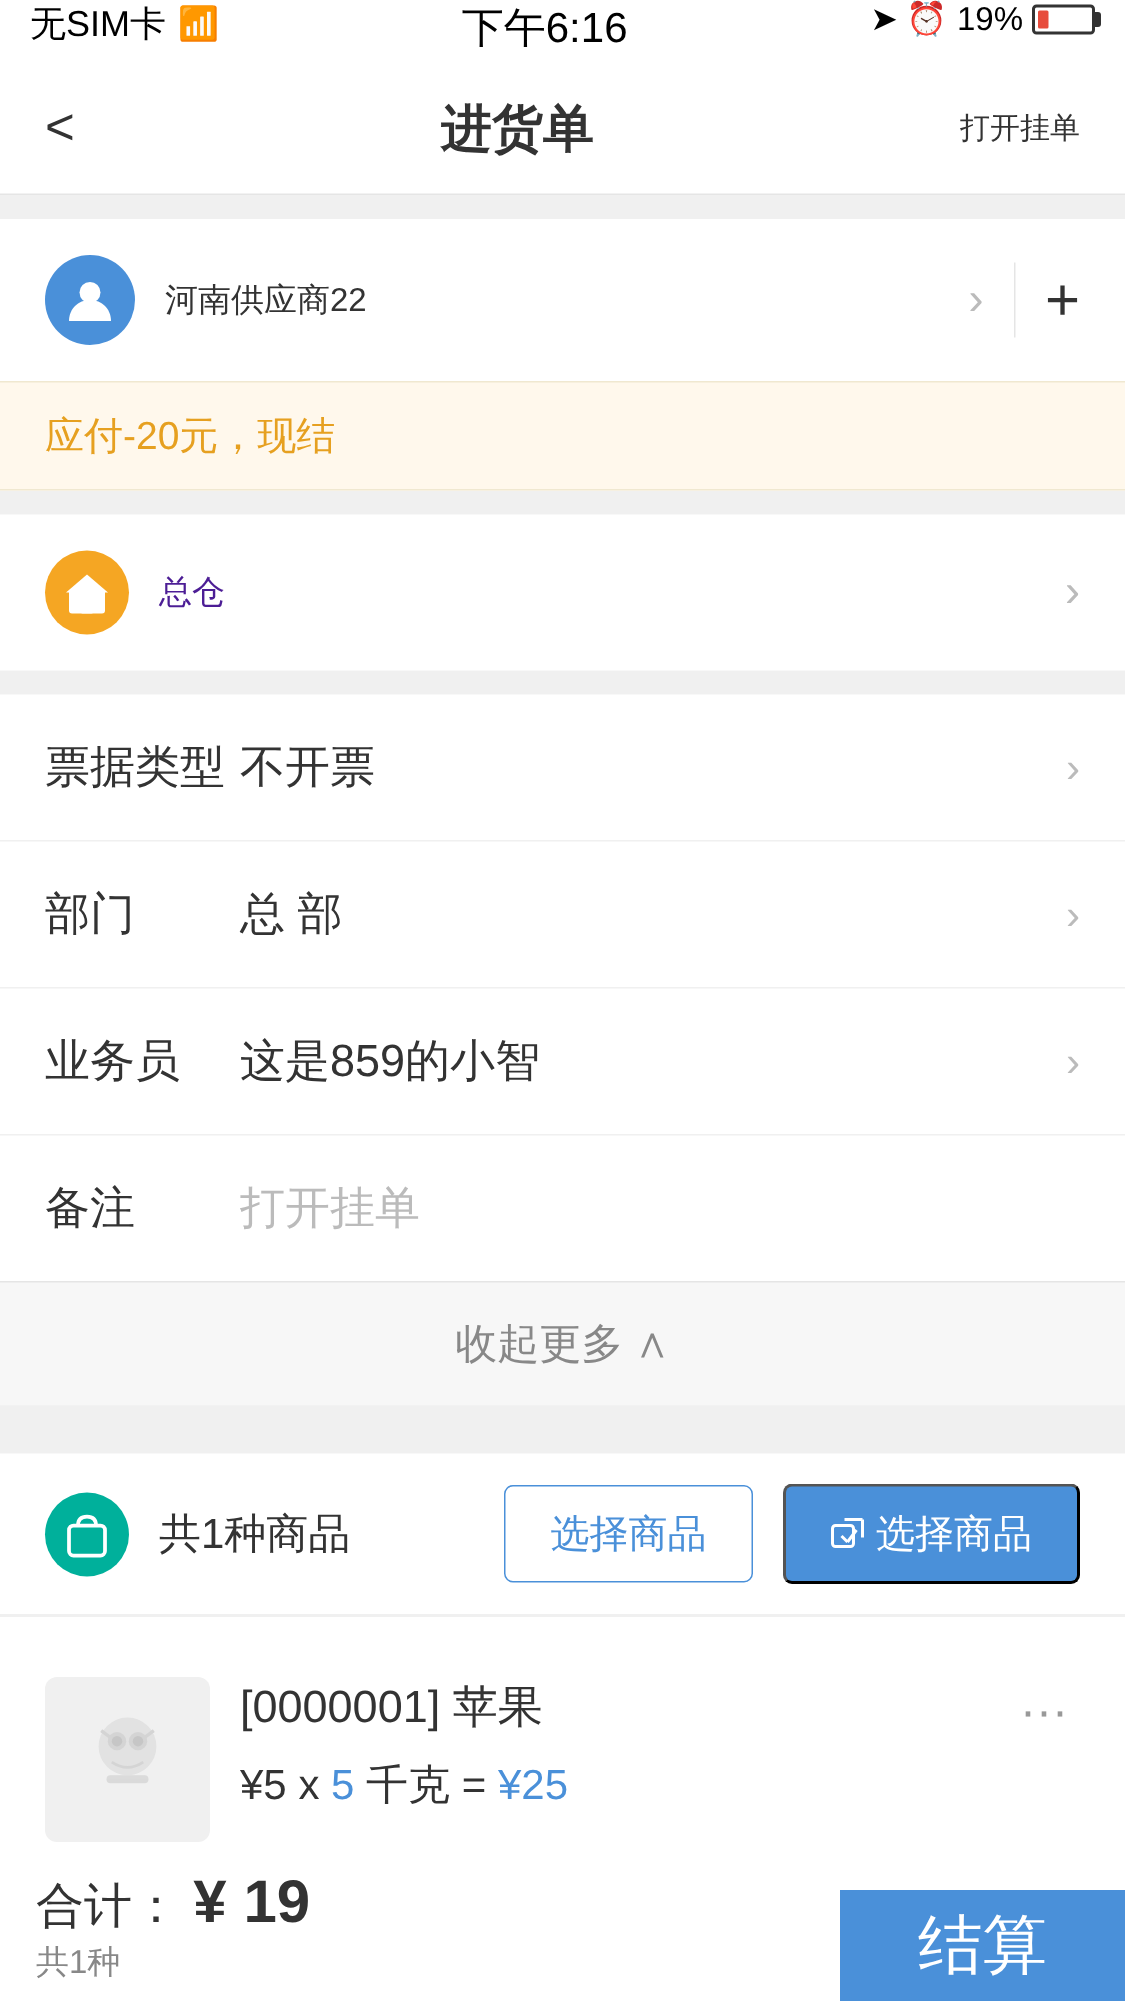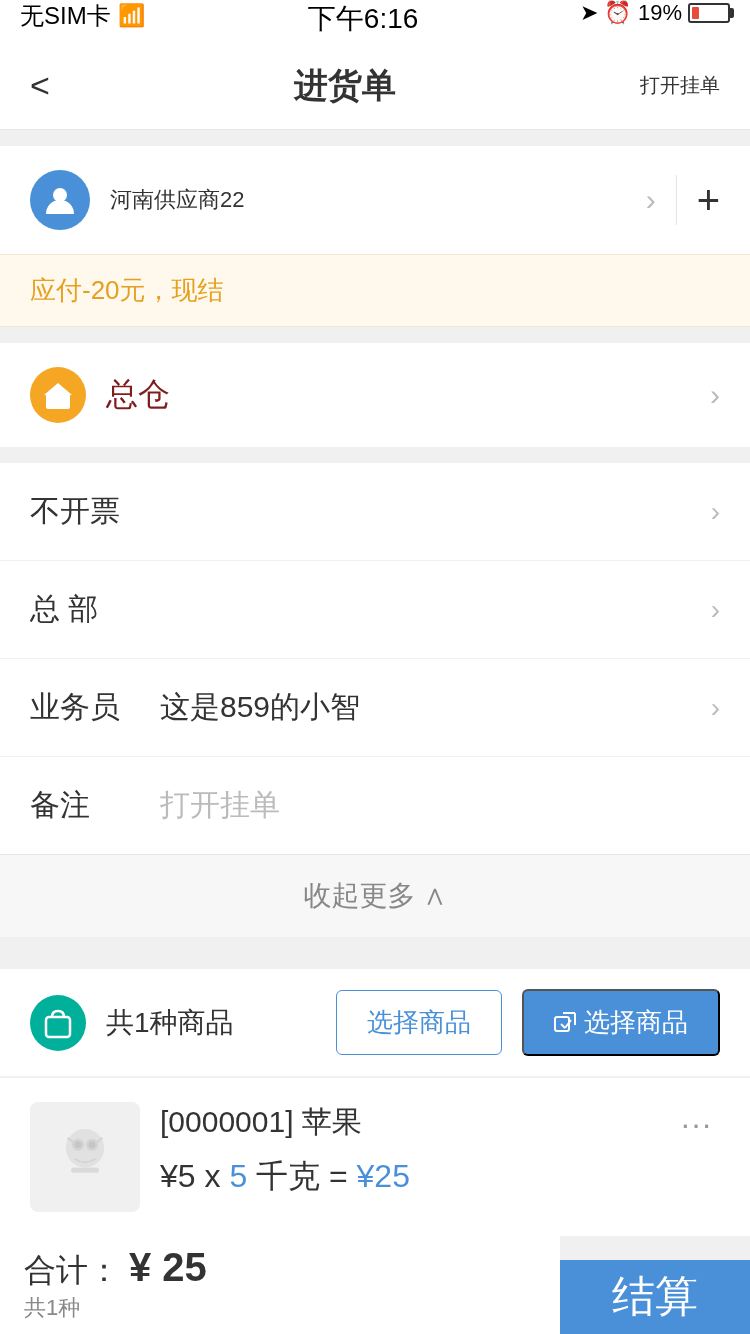--- a/index.html
+++ b/index.html
@@ -140,21 +140,21 @@
       margin-top: 16px;
     }
     .warehouse-icon {
       width: 56px; height: 56px;
       border-radius: 50%;
       background: #f5a623;
       display: flex; align-items: center; justify-content: center;
       margin-right: 20px;
       flex-shrink: 0;
     }
-    .warehouse-name { flex: 1; font-size: 32px; color: #7f1d1d; }
+    .warehouse-name { flex: 1; font-size: 22px; color: #4c1d95; }
 
     
     .form-section {
       background: #fff;
       margin-top: 16px;
     }
     .form-row {
       display: flex;
       align-items: center;
       padding: 28px 30px;
@@ -224,36 +224,36 @@
       align-items: center;
       gap: 8px;
       justify-content: space-between;
     }
 
     
     .product-item {
       background: #fff;
       display: flex;
       align-items: flex-start;
-      padding: 24px 30px;
+      padding: 40px 30px;
       margin-top: 2px;
       gap: 20px;
     }
     .product-thumb {
       width: 110px; height: 110px;
       background: #f0f0f0;
       border-radius: 8px;
       display: flex; align-items: center; justify-content: center;
       flex-shrink: 0;
       overflow: hidden;
     }
     .product-thumb svg { width: 70px; height: 70px; opacity: 0.4; }
     .product-info { flex: 1; }
     .product-name { font-size: 30px; color: #333; margin-bottom: 12px; }
-    .product-price { font-size: 32px; color: #333; }
+    .product-price { font-size: 28px; color: #333; }
     .product-price .highlight { color: #4a90d9; }
     .product-price .total { color: #4a90d9; }
     .more-btn { font-size: 32px; color: #999; padding: 4px 8px; cursor: pointer; }
 
     
     .bottom-bar {
       position: fixed;
       bottom: 0;
       left: 0;
       width: 750px;
@@ -344,25 +344,27 @@
       <rect x="12" y="20" width="8" height="10" rx="1"></rect>
     </svg>
   </div>
   <span class="warehouse-name">总仓</span>
   <span class="chevron-right">›</span>
 </div>
 
 <div class="form-section">
 
   <div class="form-row">
+    <span class="form-label">票据类型</span>
     <span class="form-value">不开票</span>
     <span class="form-chevron">›</span>
   </div>
 
   <div class="form-row">
+    <span class="form-label">部门</span>
     <span class="form-value">总 部</span>
     <span class="form-chevron">›</span>
   </div>
 
   <div class="form-row">
     <span class="form-label">业务员</span>
     <span class="form-value">这是859的小智</span>
     <span class="form-chevron">›</span>
   </div>
 
@@ -427,18 +429,18 @@
   </div>
   <span class="more-btn">···</span>
 </div>
 
 <div style="height: 120px;"></div>
 
 <div class="bottom-bar">
   <div class="bottom-summary">
     <div class="bottom-total">
       <span>合计：</span>
-      <span class="amount">¥ 25</span>
+      <span class="amount">¥ 19</span>
     </div>
     <div class="bottom-count">共1种</div>
   </div>
   <div class="btn-checkout">结算</div>
 </div>
 
 </body></html>

